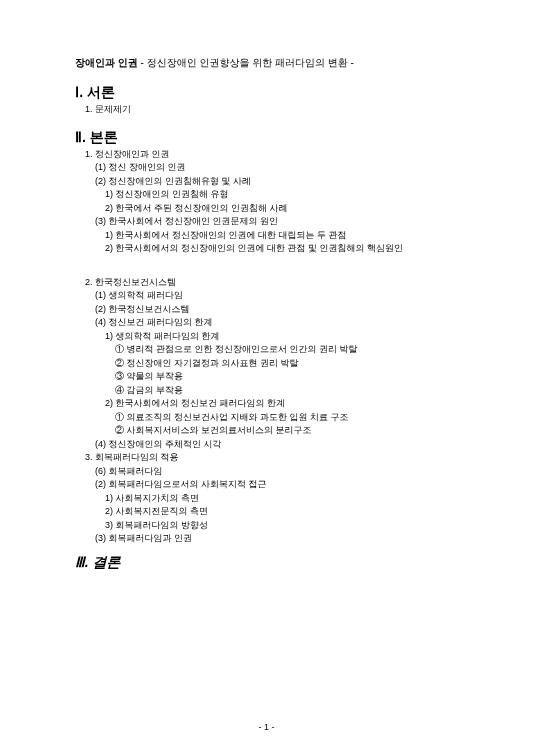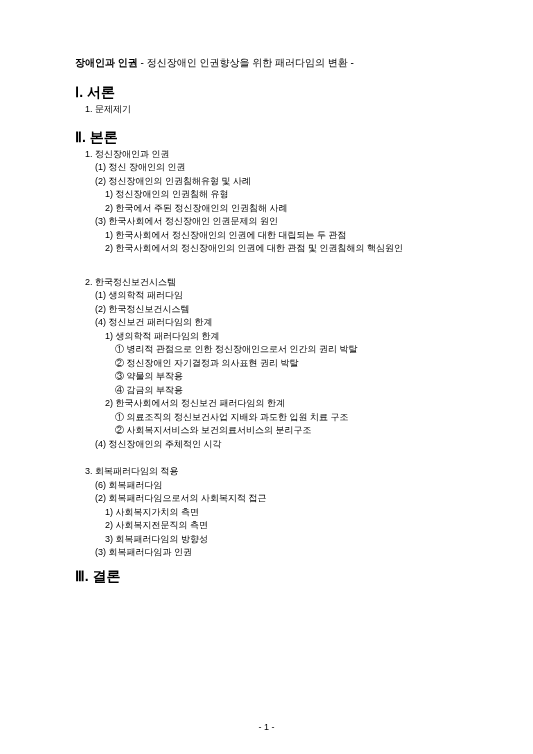--- a/index.html
+++ b/index.html
@@ -30,21 +30,20 @@
     .roman {
       font-size: 14px;
       font-weight: bold;
       margin-top: 6px;
     }
     .num-1 {
       margin-left: 10px;
     }
     .num-2 {
       margin-left: 10px;
-      margin-top: 14px;
     }
     .paren {
       margin-left: 20px;
     }
     .sub {
       margin-left: 30px;
     }
     .circled {
       margin-left: 40px;
     }
@@ -95,15 +94,15 @@
 <div class="paren">(4) 정신장애인의 주체적인 시각</div>
 
 <div class="num-2">3. 회복패러다임의 적용</div>
 <div class="paren">(6) 회복패러다임</div>
 <div class="paren">(2) 회복패러다임으로서의 사회복지적 접근</div>
 <div class="sub">1) 사회복지가치의 측면</div>
 <div class="sub">2) 사회복지전문직의 측면</div>
 <div class="sub">3) 회복패러다임의 방향성</div>
 <div class="paren">(3) 회복패러다임과 인권</div>
 
-<div class="roman" style="">Ⅲ. 결론</div>
+<div class="roman" style="font-style:italic;">Ⅲ. 결론</div>
 
 <div class="page-number">- 1 -</div>
 
 </body></html>

